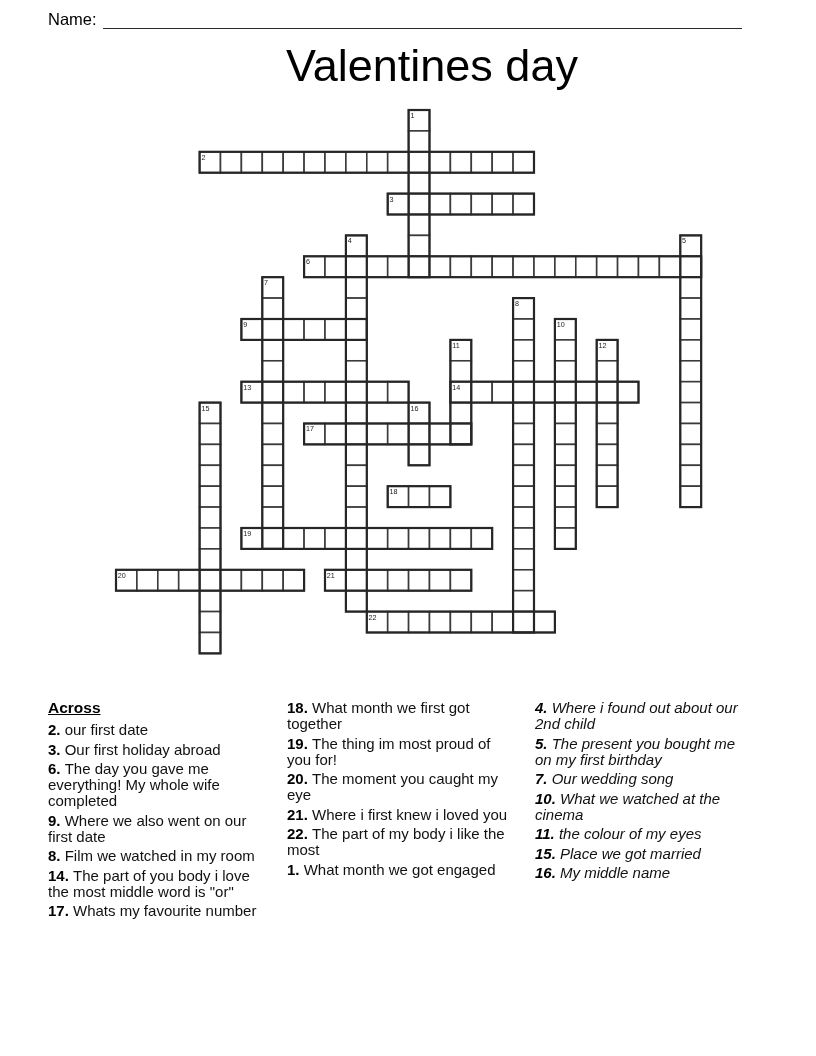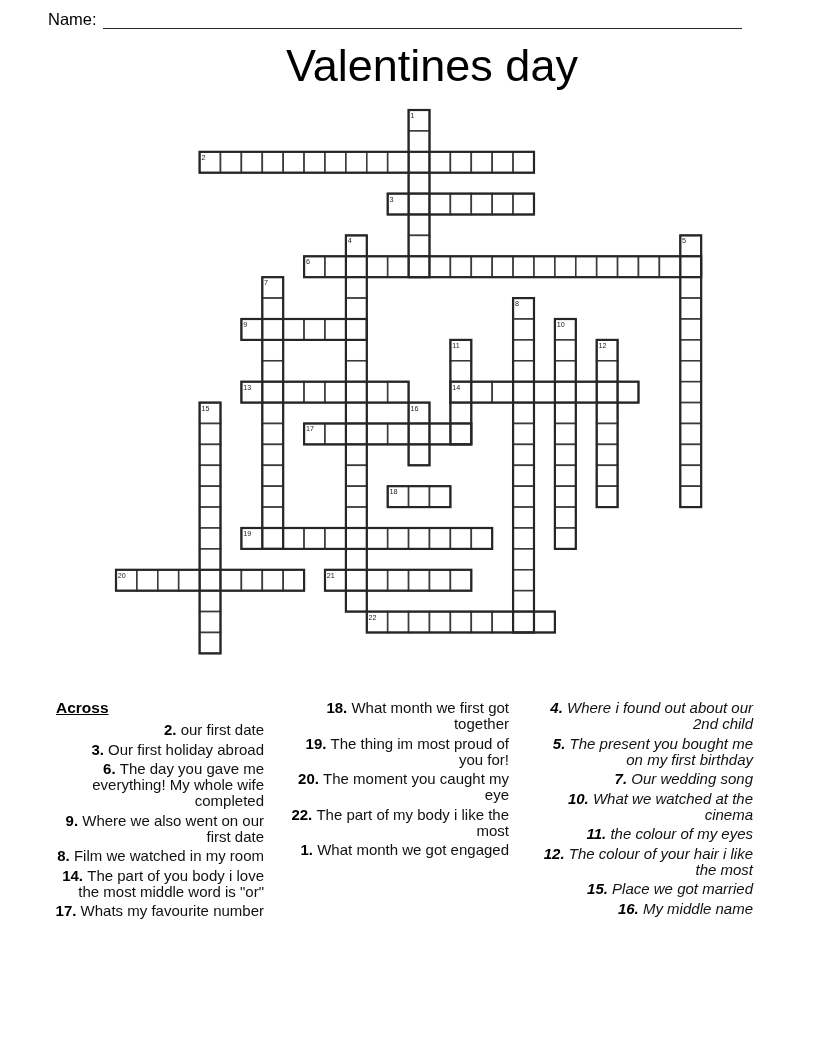--- a/index.html
+++ b/index.html
@@ -24,23 +24,23 @@
   }
   .grid-svg{position:absolute;left:113px;top:107px;}
   .grid-svg text{font-family:"Liberation Sans", sans-serif;}
   .clues{position:absolute;left:0;top:700px;width:816px;}
   .clue-col{position:absolute;top:0;font-size:15px;line-height:16px;}
   .clue-col.c0{left:48px;width:216px;}
   .clue-col.c1{left:287px;width:222px;}
   .clue-col.c2{left:535px;width:218px;font-style:italic;}
   .clue-heading{
     font-weight:bold;text-decoration:underline;font-size:15.5px;
-    margin:0 0 6px 8px;color:#000;
-  }
-  .clue{margin:0 0 3.5px 0;color:#111;text-align:right;}
+    margin:0 0 6px 0;color:#000;
+  }
+  .clue{margin:0 0 3.5px 0;color:#111;}
   .clue b{color:#000;}
 </style>
 </head>
 <body>
 
 <div>
 
   <div class="name-row">
     <span class="name-label">Name:</span>
     <span class="name-line"></span>
@@ -302,28 +302,28 @@
         <div class="clue"><b>6. </b>The day you gave me everything! My whole wife completed</div>
         <div class="clue"><b>9. </b>Where we also went on our first date</div>
         <div class="clue"><b>8. </b>Film we watched in my room</div>
         <div class="clue"><b>14. </b>The part of you body i love the most middle word is "or"</div>
         <div class="clue"><b>17. </b>Whats my favourite number</div>
       </div>
     <div class="clue-col c1">
         <div class="clue"><b>18. </b>What month we first got together</div>
         <div class="clue"><b>19. </b>The thing im most proud of you for!</div>
         <div class="clue"><b>20. </b>The moment you caught my eye</div>
+        <div class="clue"><b>21. </b>Where i first knew i loved you</div>
         <div class="clue"><b>22. </b>The part of my body i like the most</div>
         <div class="clue"><b>1. </b>What month we got engaged</div>
       </div>
     <div class="clue-col c2">
         <div class="clue"><b>4. </b>Where i found out about our 2nd child</div>
         <div class="clue"><b>5. </b>The present you bought me on my first birthday</div>
         <div class="clue"><b>7. </b>Our wedding song</div>
         <div class="clue"><b>10. </b>What we watched at the cinema</div>
         <div class="clue"><b>11. </b>the colour of my eyes</div>
-        <div class="clue"><b>12. </b>The colour of your hair i like the most</div>
         <div class="clue"><b>15. </b>Place we got married</div>
         <div class="clue"><b>16. </b>My middle name</div>
       </div>
   </div>
 
 </div>
 
 </body></html>

